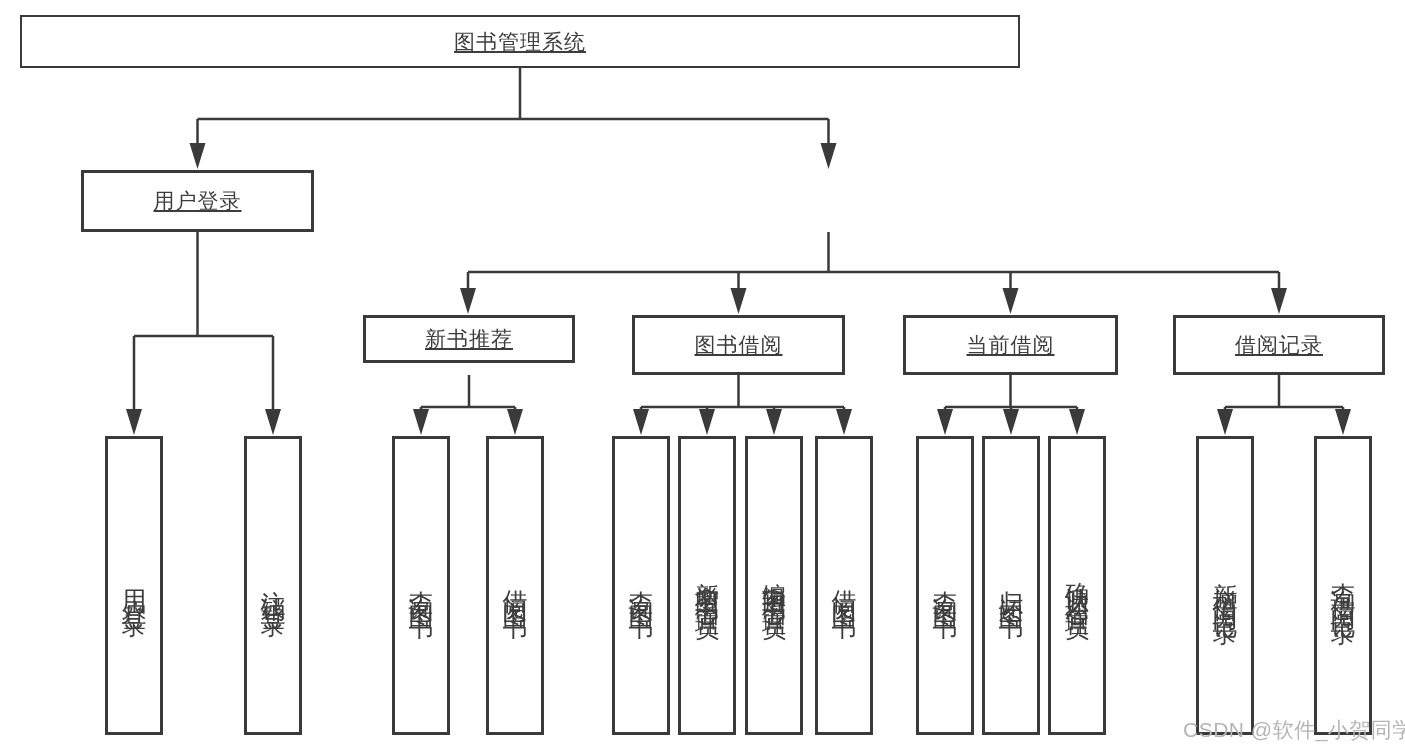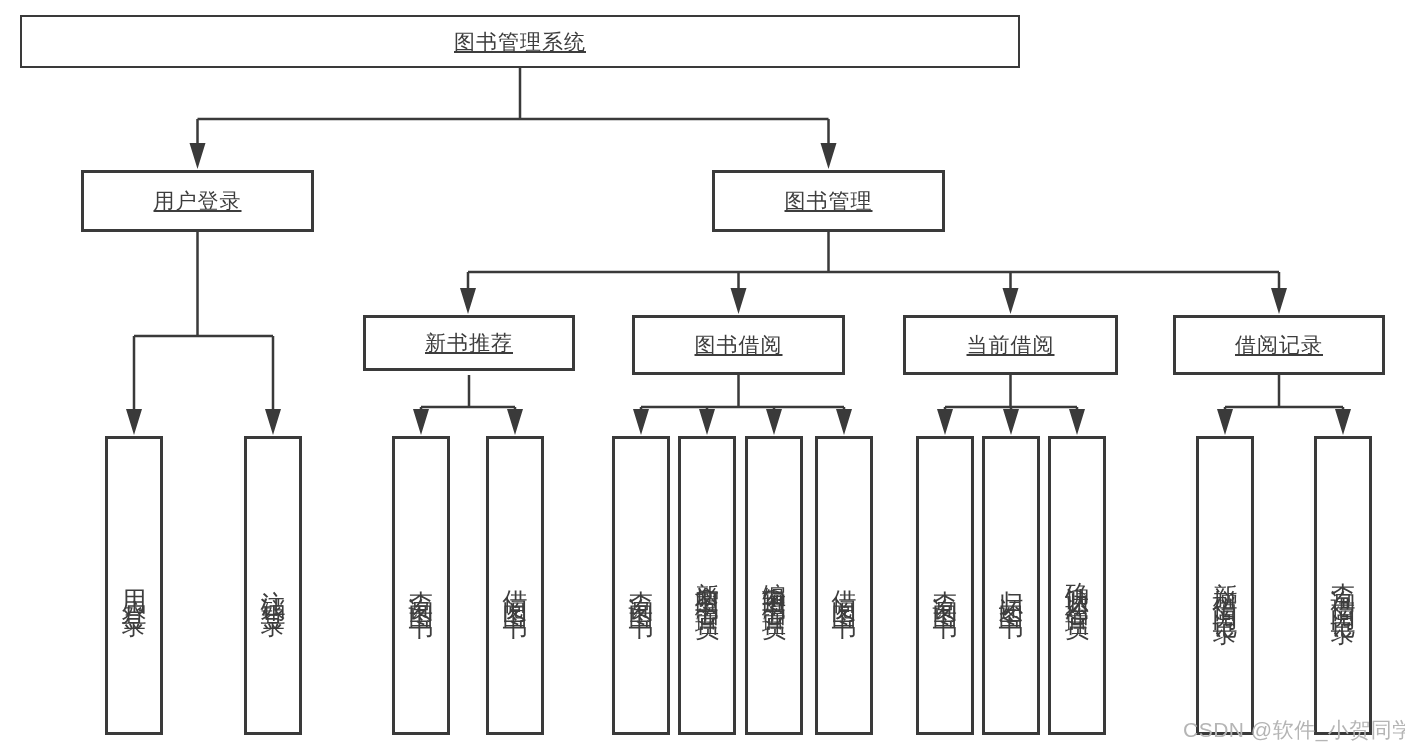--- a/index.html
+++ b/index.html
@@ -89,23 +89,22 @@
       M633 409 H649 L641 435 Z M699 409 H715 L707 435 Z
       M766 409 H782 L774 435 Z M836 409 H852 L844 435 Z
       M937 409 H953 L945 435 Z M1003 409 H1019 L1011 435 Z
       M1069 409 H1085 L1077 435 Z M1217 409 H1233 L1225 435 Z
       M1335 409 H1351 L1343 435 Z"></path>
   </svg>
 
   <div class="node root h" style="left:20px; top:15px; width:1000px; height:53px;">图书管理系统</div>
 
   <div class="node h" style="left:81px; top:170px; width:233px; height:62px;">用户登录</div>
-  <div class="node h" style="left:712px; top:170px; width:233px; height:62px;">图书管理</div>
 
-  <div class="node h" style="left:363px; top:315px; width:212px; height:56px;">新书推荐</div>
+  <div class="node h" style="left:363px; top:315px; width:212px; height:48px;">新书推荐</div>
   <div class="node h" style="left:903px; top:315px; width:215px; height:60px;">当前借阅</div>
   <div class="node h" style="left:632px; top:315px; width:213px; height:60px;">图书借阅</div>
   <div class="node h" style="left:1173px; top:315px; width:212px; height:60px;">借阅记录</div>
 
   <div class="node v" style="left:105px; top:436px; width:58px; height:299px;">
     <span>用户登录</span>
   </div>
   <div class="node v" style="left:244px; top:436px; width:58px; height:299px;">
     <span>注销登录</span>
   </div>

